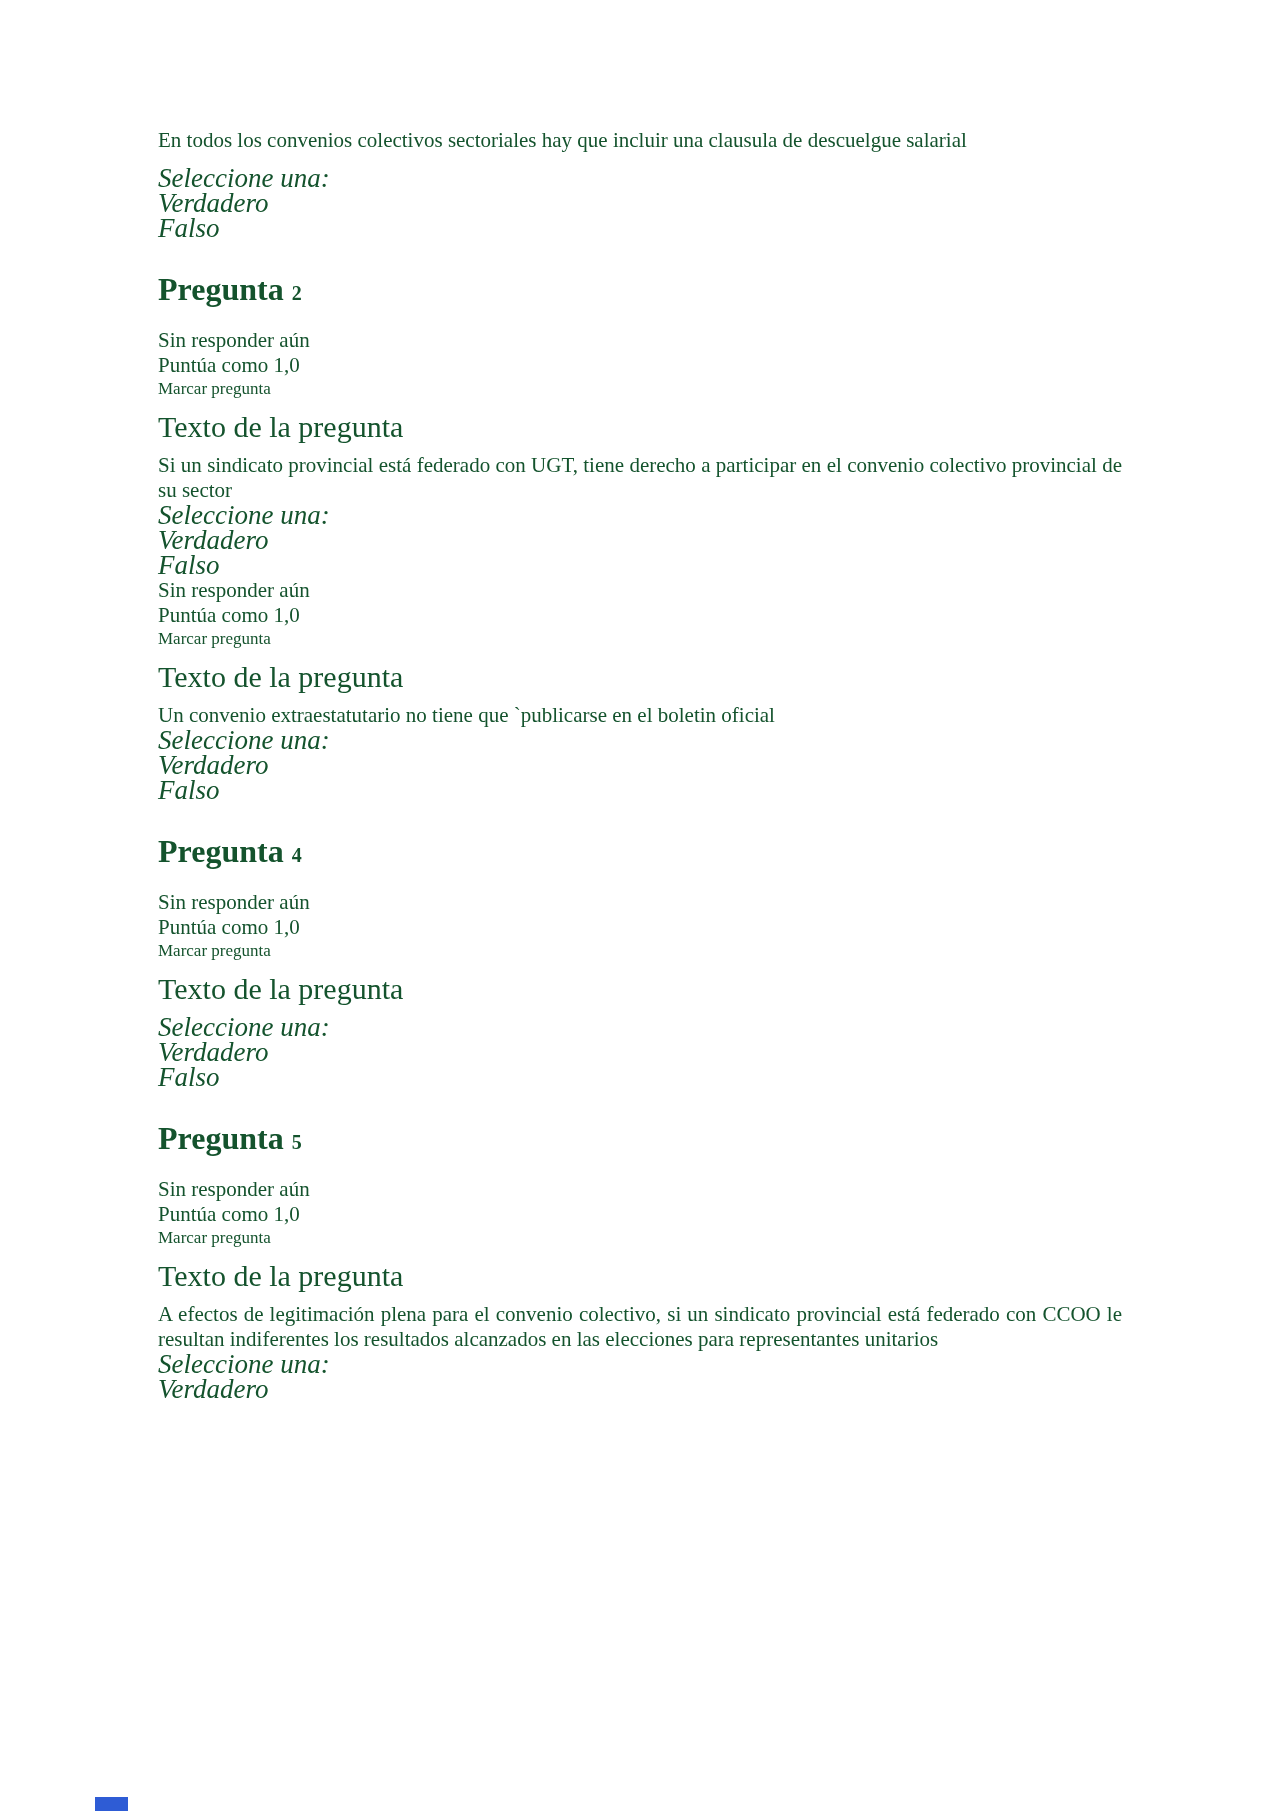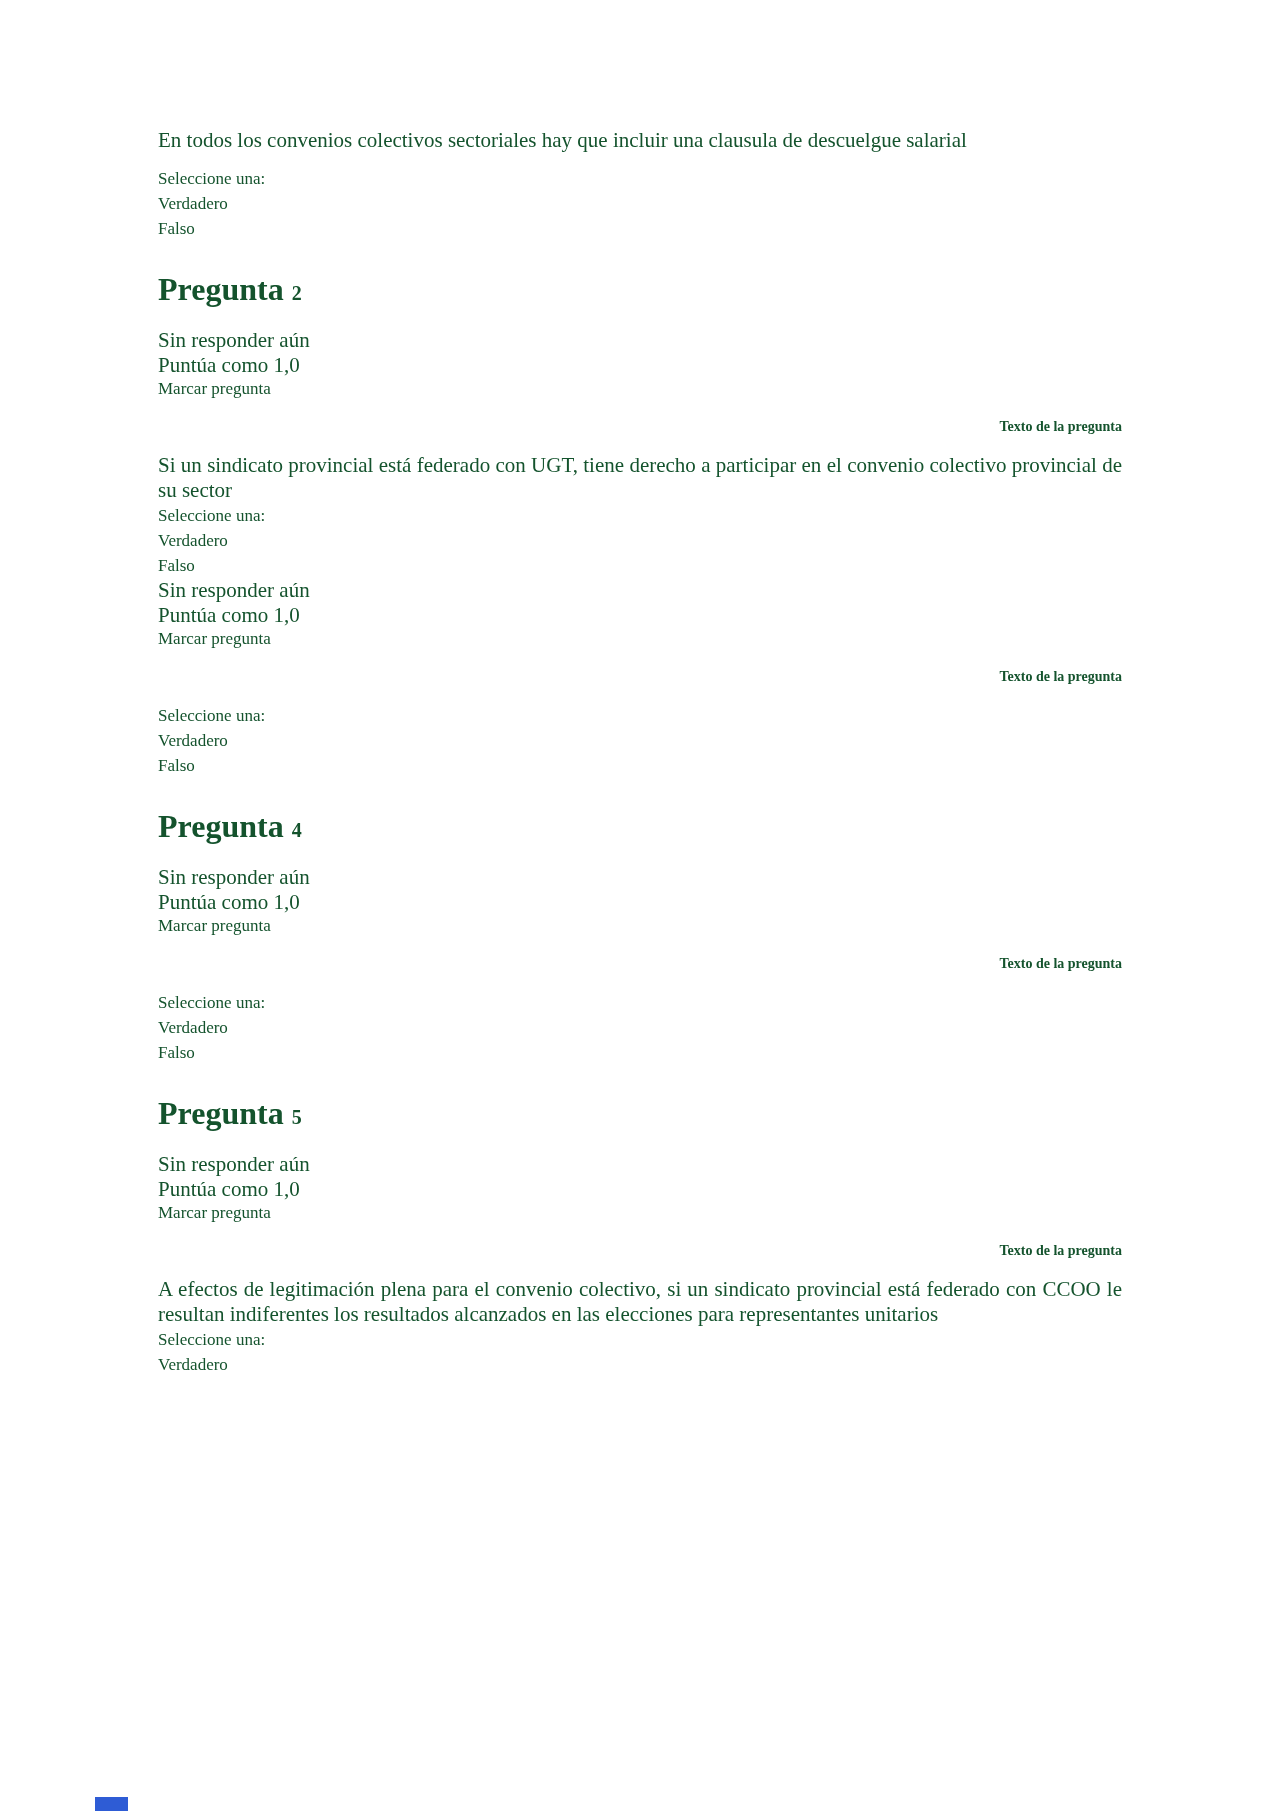--- a/index.html
+++ b/index.html
@@ -19,22 +19,23 @@
     overflow: hidden;
   }
   .qtext {
     font-size: 21px;
     line-height: 25px;
     text-align: justify;
     margin: 0;
   }
   .choices {
     margin: 0;
-    font-size: 17px;
+    font-size: 27px;
     line-height: 25px;
+    font-style: italic;
   }
   .choices.gap {
     margin-top: 13px;
   }
   .line {
     display: block;
   }
   .line.small {
     font-size: 17px;
     line-height: 21px;
@@ -48,25 +49,24 @@
   .q-num {
     font-size: 20px;
     font-weight: bold;
   }
   .meta {
     margin: 0;
     font-size: 21px;
     line-height: 25px;
   }
   .qtext-heading {
-    font-size: 14px;
+    font-size: 30px;
     line-height: 26px;
-    font-weight: bold;
+    font-weight: normal;
     margin: 15px 0 13px 0;
-    text-align: right;
   }
   .accent-bar {
     position: absolute;
     left: 95px;
     bottom: 0;
     width: 33px;
     height: 14px;
   }
 </style>
 </head>
@@ -100,20 +100,21 @@
         </p>
   </section>
 
   <section class="question-block">
     <p class="meta">
       <span class="line">Sin responder aún</span>
       <span class="line">Puntúa como 1,0</span>
       <span class="line small">Marcar pregunta</span>
     </p>
     <h2 class="qtext-heading">Texto de la pregunta</h2>
+    <p class="qtext">Un convenio extraestatutario no tiene que `publicarse en el boletin oficial</p>
     <p class="choices">
       <span class="line">Seleccione una:</span>
     <span class="line">Verdadero</span>
           <span class="line">Falso</span>
         </p>
   </section>
 
   <section class="question-block">
     <h1 class="q-heading"><span>Pregunta</span> <span class="q-num">4</span></h1>
     <p class="meta">

